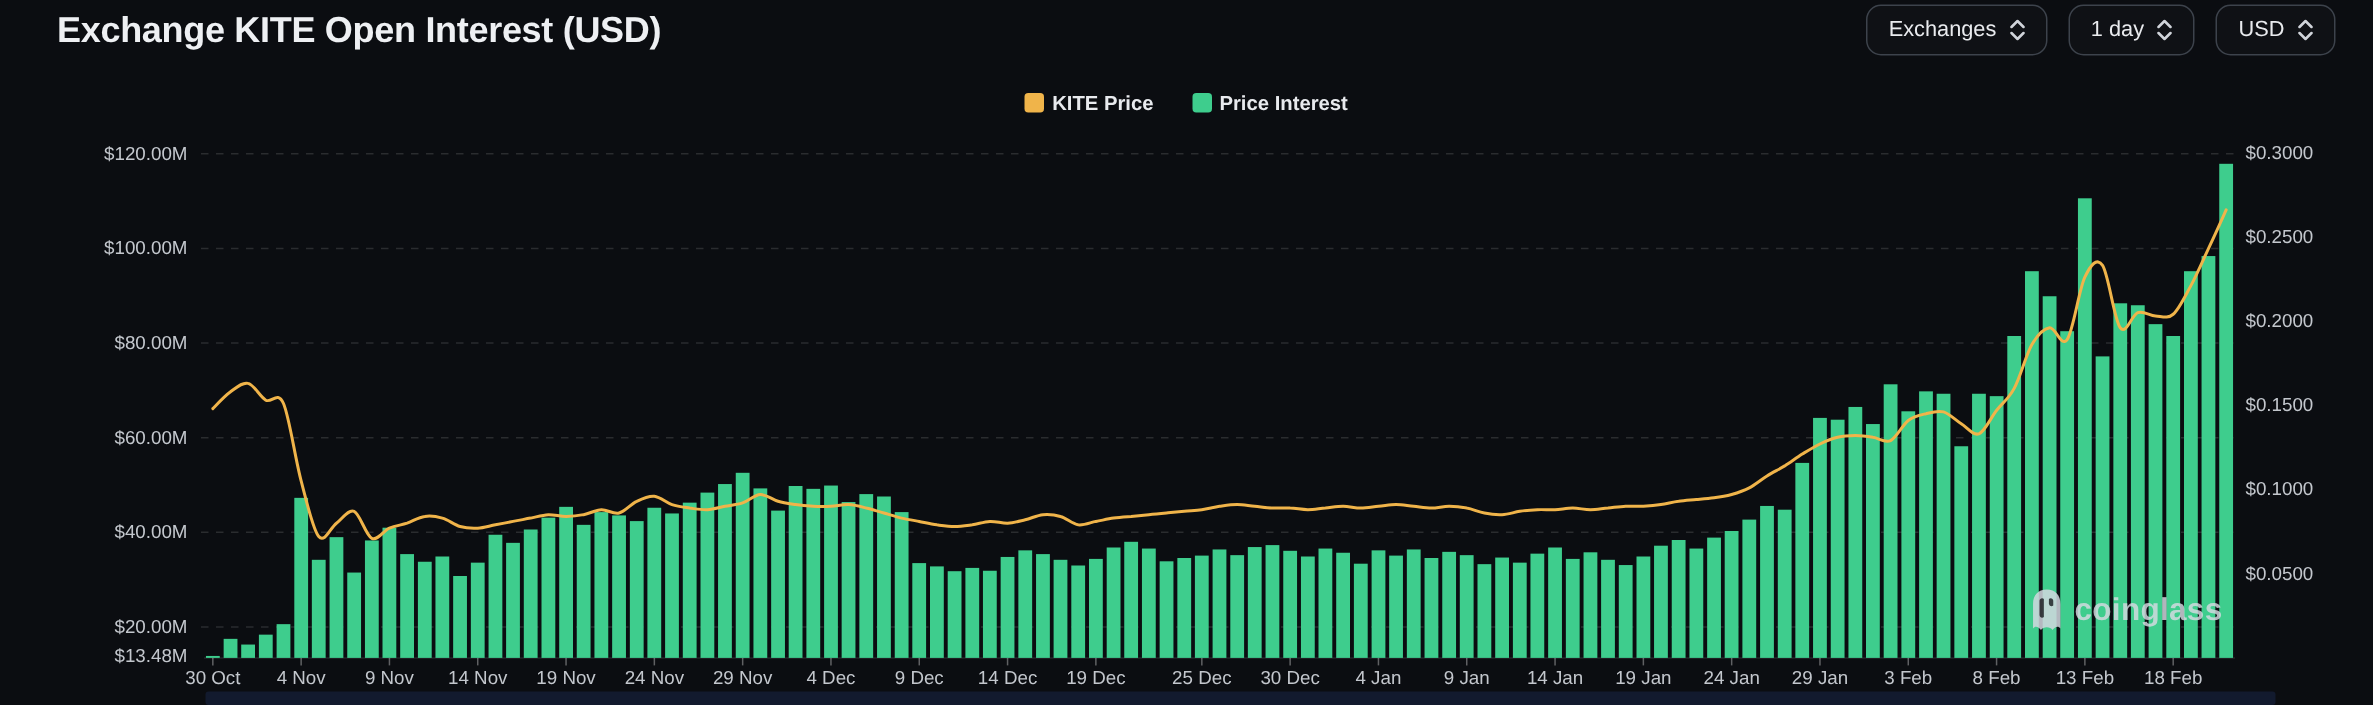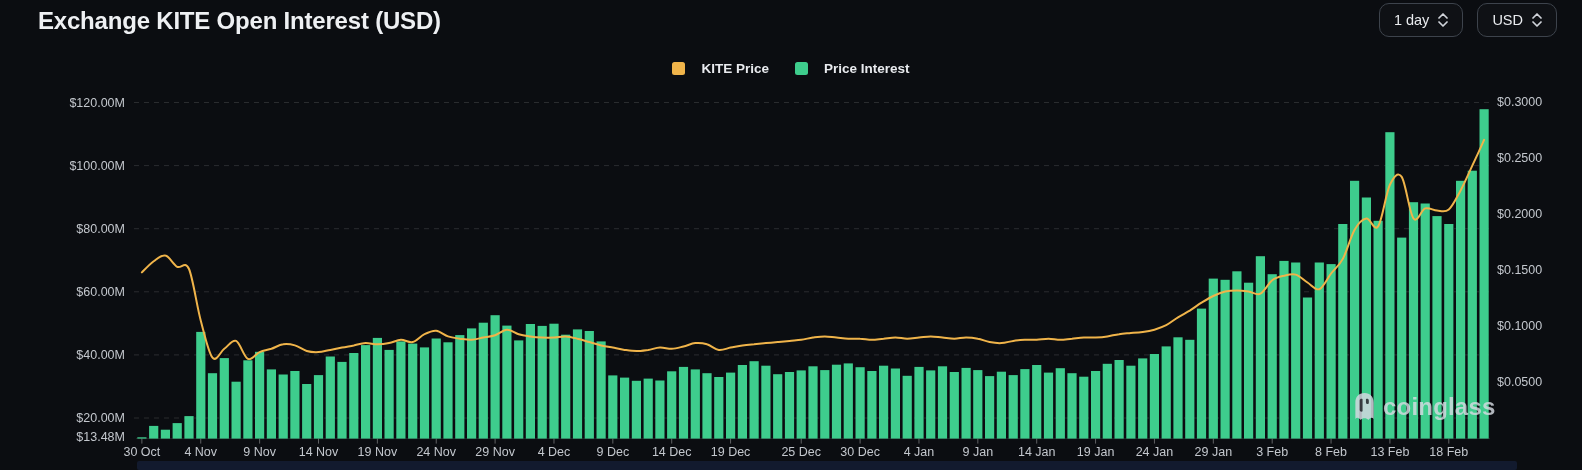--- a/index.html
+++ b/index.html
@@ -26,45 +26,52 @@
     color:#e9ebee;font-size:14.5px;font-weight:500;
     font-family:"Liberation Sans",sans-serif;
     cursor:pointer;
   }
   .legend{
     position:absolute;left:0;top:61px;width:100%;
     display:flex;justify-content:center;gap:26px;align-items:center;
     pointer-events:none;
   }
   .legend-item{
-    display:flex;align-items:center;gap:16px;
+    display:flex;align-items:center;gap:5px;
     color:#e8eaee;font-size:13.5px;font-weight:700;
     pointer-events:auto;cursor:pointer;
   }
   .legend-swatch{width:13px;height:13px;border-radius:2.5px;display:inline-block;}
   #chart-svg{position:absolute;left:0;top:0;}
   .watermark{
     position:absolute;left:1352px;top:392px;
     display:flex;align-items:center;gap:6px;
     color:rgba(213,218,226,0.82);
-    font-size:24px;font-weight:700;letter-spacing:0.2px;
+    font-size:21px;font-weight:700;letter-spacing:0.2px;
     pointer-events:none;
   }
   .scrollbar{
     position:absolute;left:137px;top:461px;
     width:1380px;height:9px;
     background:#121a2e;border-radius:2px;cursor:pointer;
   }
 </style>
 </head>
 <body>
 
 <div class="page-title">Exchange KITE Open Interest (USD)</div>
 
 <div class="controls">
+  <button class="ctrl">
+    <span>Exchanges</span>
+    <svg width="10" height="16" viewBox="0 0 10 16" fill="none" stroke="#d0d4da" stroke-width="1.7" stroke-linecap="round" stroke-linejoin="round">
+        <polyline points="1,6 5,2 9,6"></polyline>
+        <polyline points="1,10 5,14 9,10"></polyline>
+      </svg>
+  </button>
   <button class="ctrl">
     <span>1 day</span>
     <svg width="10" height="16" viewBox="0 0 10 16" fill="none" stroke="#d0d4da" stroke-width="1.7" stroke-linecap="round" stroke-linejoin="round">
         <polyline points="1,6 5,2 9,6"></polyline>
         <polyline points="1,10 5,14 9,10"></polyline>
       </svg>
   </button>
   <button class="ctrl">
     <span>USD</span>
     <svg width="10" height="16" viewBox="0 0 10 16" fill="none" stroke="#d0d4da" stroke-width="1.7" stroke-linecap="round" stroke-linejoin="round">

